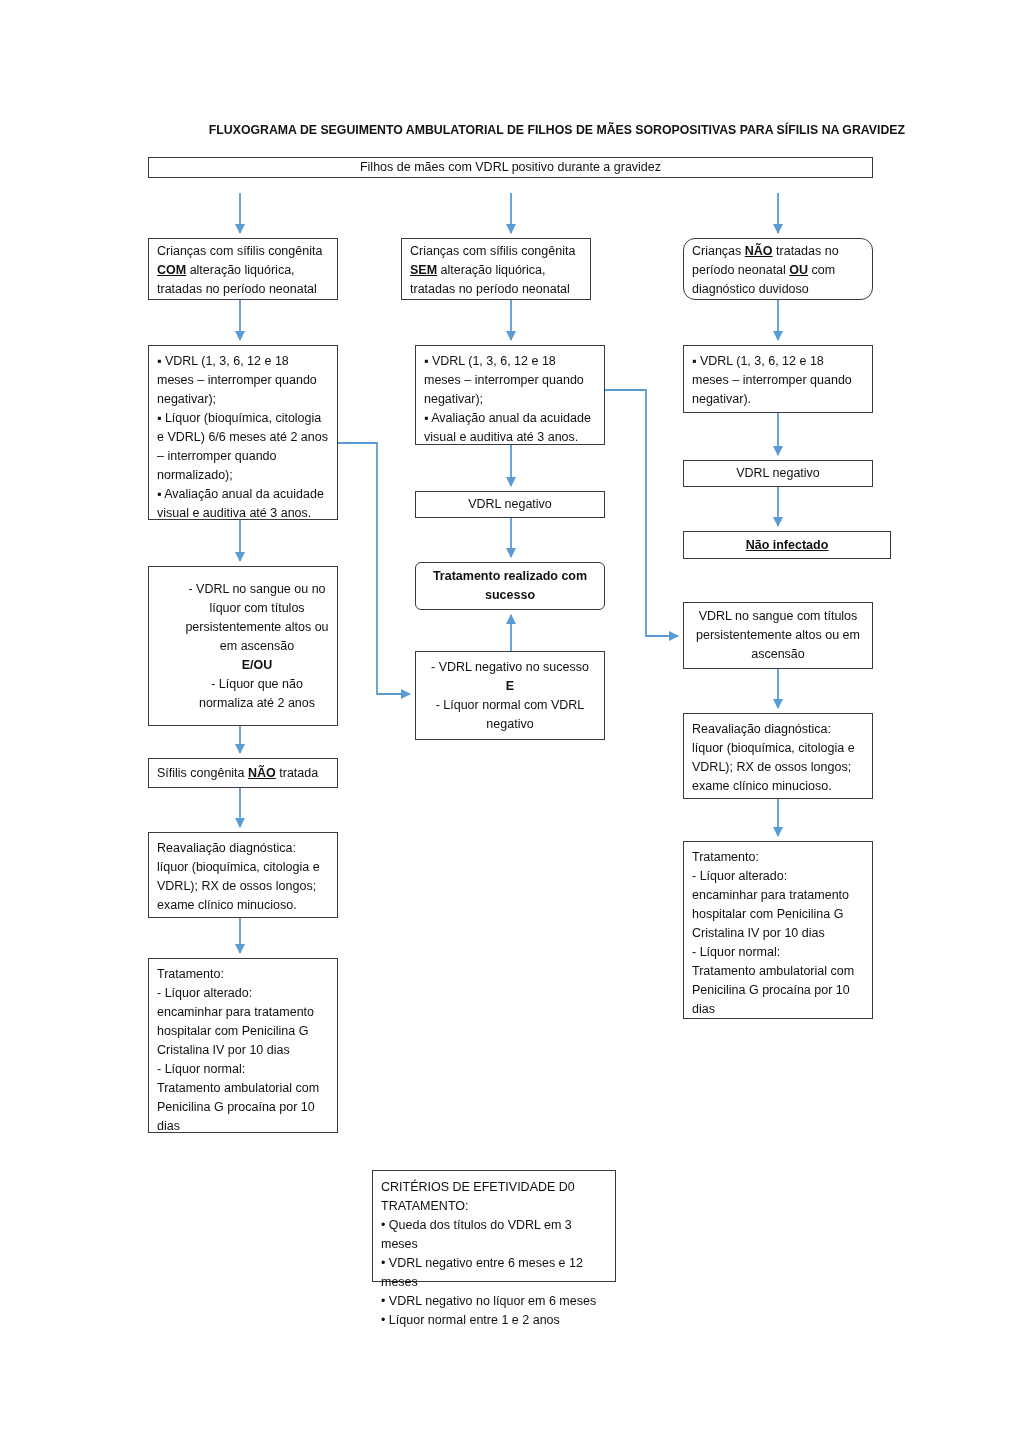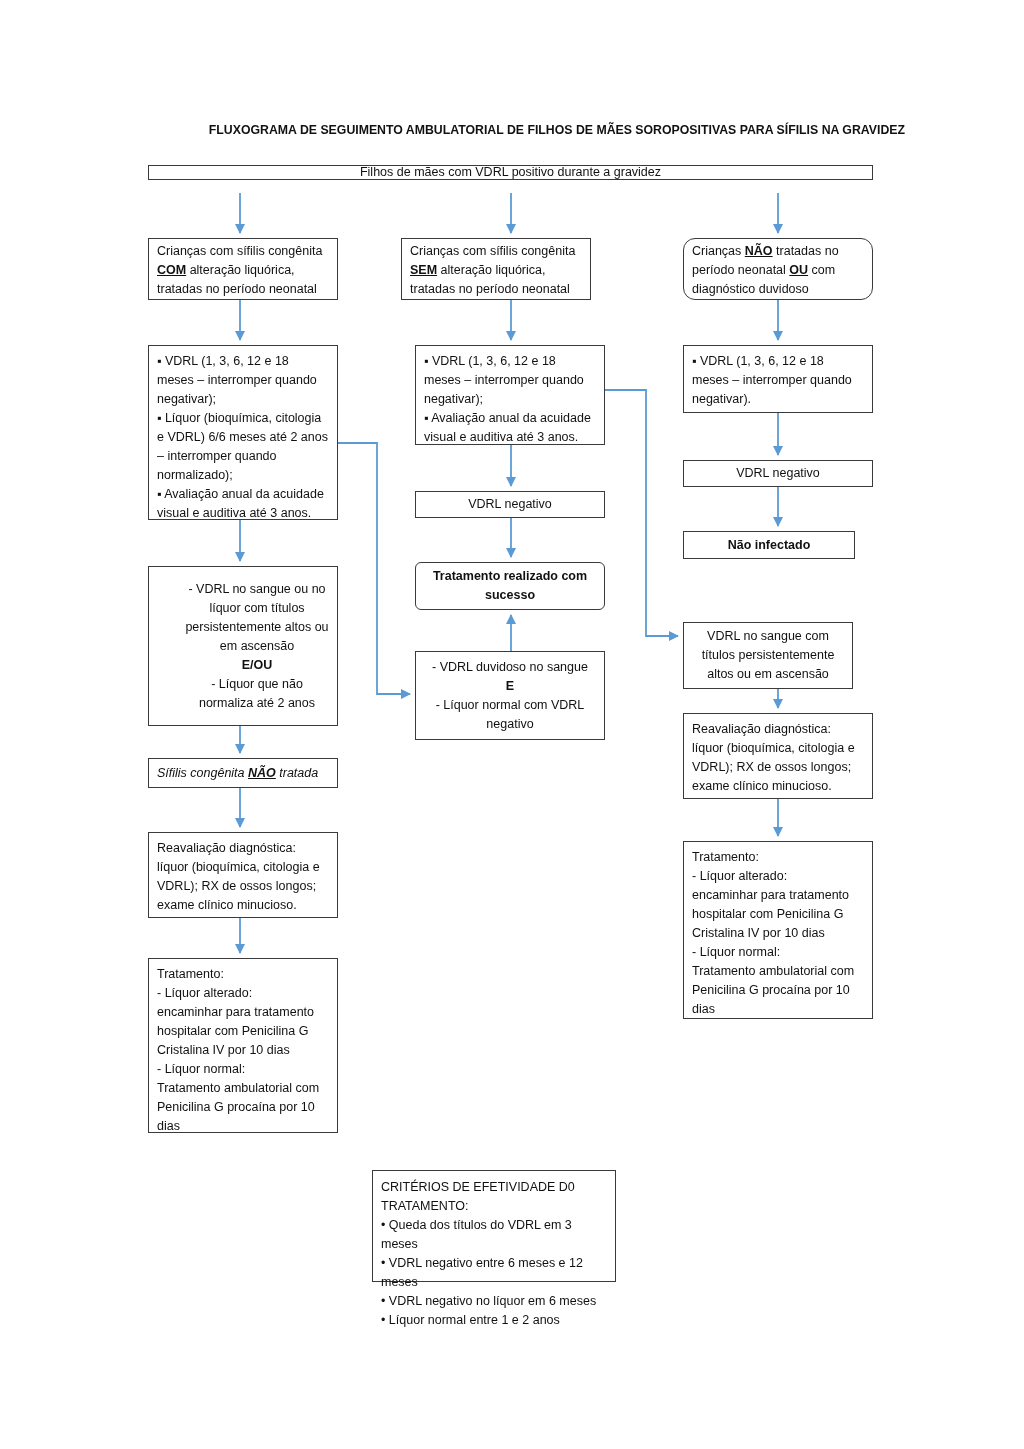--- a/index.html
+++ b/index.html
@@ -40,21 +40,21 @@
     <path d="M240,726 V753" marker-end="url(#arrow)"></path>
     <path d="M240,788 V827" marker-end="url(#arrow)"></path>
     <path d="M240,918 V953" marker-end="url(#arrow)"></path>
     <path d="M338,443 H377 V694 H410" marker-end="url(#arrow)"></path>
     <path d="M605,390 H646 V636 H678" marker-end="url(#arrow)"></path>
   </g>
 </svg>
 
 <div class="title">FLUXOGRAMA DE SEGUIMENTO AMBULATORIAL DE FILHOS DE MÃES SOROPOSITIVAS PARA SÍFILIS NA GRAVIDEZ</div>
 
-<div class="box vc tc" style="left:148px;top:165px;width:725px;height:15px;">
+<div class="box vc tc" style="left:148px;top:157px;width:725px;height:21px;">
   <span>Filhos de mães com VDRL positivo durante a gravidez</span>
 </div>
 
 <div class="box" style="left:148px;top:238px;width:190px;height:62px;padding-top:3px;">
   <span>Crianças com sífilis congênita </span><span class="em">COM</span><span> alteração liquórica, tratadas no período neonatal</span>
 </div>
 <div class="box" style="left:401px;top:238px;width:190px;height:62px;padding-top:3px;">
   <span>Crianças com sífilis congênita </span><span class="em">SEM</span><span> alteração liquórica, tratadas no período neonatal</span>
 </div>
 <div class="box" style="left:683px;top:238px;width:190px;height:62px;padding-top:3px;border-radius:12px;">
@@ -74,51 +74,51 @@
   <div>▪ VDRL (1, 3, 6, 12 e 18 meses – interromper quando negativar).</div>
 </div>
 
 <div class="box vc tc" style="left:415px;top:491px;width:190px;height:27px;">
   <span>VDRL negativo</span>
 </div>
 <div class="box vc tc b" style="left:415px;top:562px;width:190px;height:48px;border-radius:6px;">
   <span>Tratamento realizado com sucesso</span>
 </div>
 <div class="box vc tc" style="left:415px;top:651px;width:190px;height:89px;">
-  <div>- VDRL duvidoso no sangue</div>
+  <div>- VDRL negativo no sucesso</div>
   <div class="b">E</div>
   <div>- Líquor normal com VDRL negativo</div>
 </div>
 
 <div class="box vc tc" style="left:683px;top:460px;width:190px;height:27px;">
   <span>VDRL negativo</span>
 </div>
-<div class="box vc tc b" style="left:683px;top:531px;width:172px;height:28px;">
+<div class="box vc tc b" style="left:683px;top:531px;width:208px;height:28px;text-decoration:underline;">
   <span>Não infectado</span>
 </div>
-<div class="box vc tc" style="left:683px;top:622px;width:170px;height:67px;">
+<div class="box vc tc" style="left:683px;top:602px;width:190px;height:67px;">
   <span>VDRL no sangue com títulos persistentemente altos ou em ascensão</span>
 </div>
 <div class="box" style="left:683px;top:713px;width:190px;height:86px;padding-top:6px;">
   <span>Reavaliação diagnóstica: líquor (bioquímica, citologia e VDRL); RX de ossos longos; exame clínico minucioso.</span>
 </div>
 <div class="box" style="left:683px;top:841px;width:190px;height:178px;padding-top:6px;">
   <div>Tratamento:</div>
   <div>- Líquor alterado:</div>
   <div>encaminhar para tratamento hospitalar com Penicilina G Cristalina IV por 10 dias</div>
   <div>- Líquor normal:</div>
   <div>Tratamento ambulatorial com Penicilina G procaína por 10 dias</div>
 </div>
 
 <div class="box vc tc" style="left:148px;top:566px;width:190px;height:160px;padding-left:36px;">
   <div>- VDRL no sangue ou no líquor com títulos persistentemente altos ou em ascensão</div>
   <div class="b">E/OU</div>
   <div>- Líquor que não normaliza até 2 anos</div>
 </div>
-<div class="box vc" style="left:148px;top:758px;width:190px;height:30px;font-style:italic;">
+<div class="box vc" style="left:148px;top:758px;width:190px;height:30px;">
   <div><span>Sífilis congênita </span><span class="em">NÃO</span><span> tratada</span></div>
 </div>
 <div class="box" style="left:148px;top:832px;width:190px;height:86px;padding-top:6px;">
   <span>Reavaliação diagnóstica: líquor (bioquímica, citologia e VDRL); RX de ossos longos; exame clínico minucioso.</span>
 </div>
 <div class="box" style="left:148px;top:958px;width:190px;height:175px;padding-top:6px;">
   <div>Tratamento:</div>
   <div>- Líquor alterado:</div>
   <div>encaminhar para tratamento hospitalar com Penicilina G Cristalina IV por 10 dias</div>
   <div>- Líquor normal:</div>

